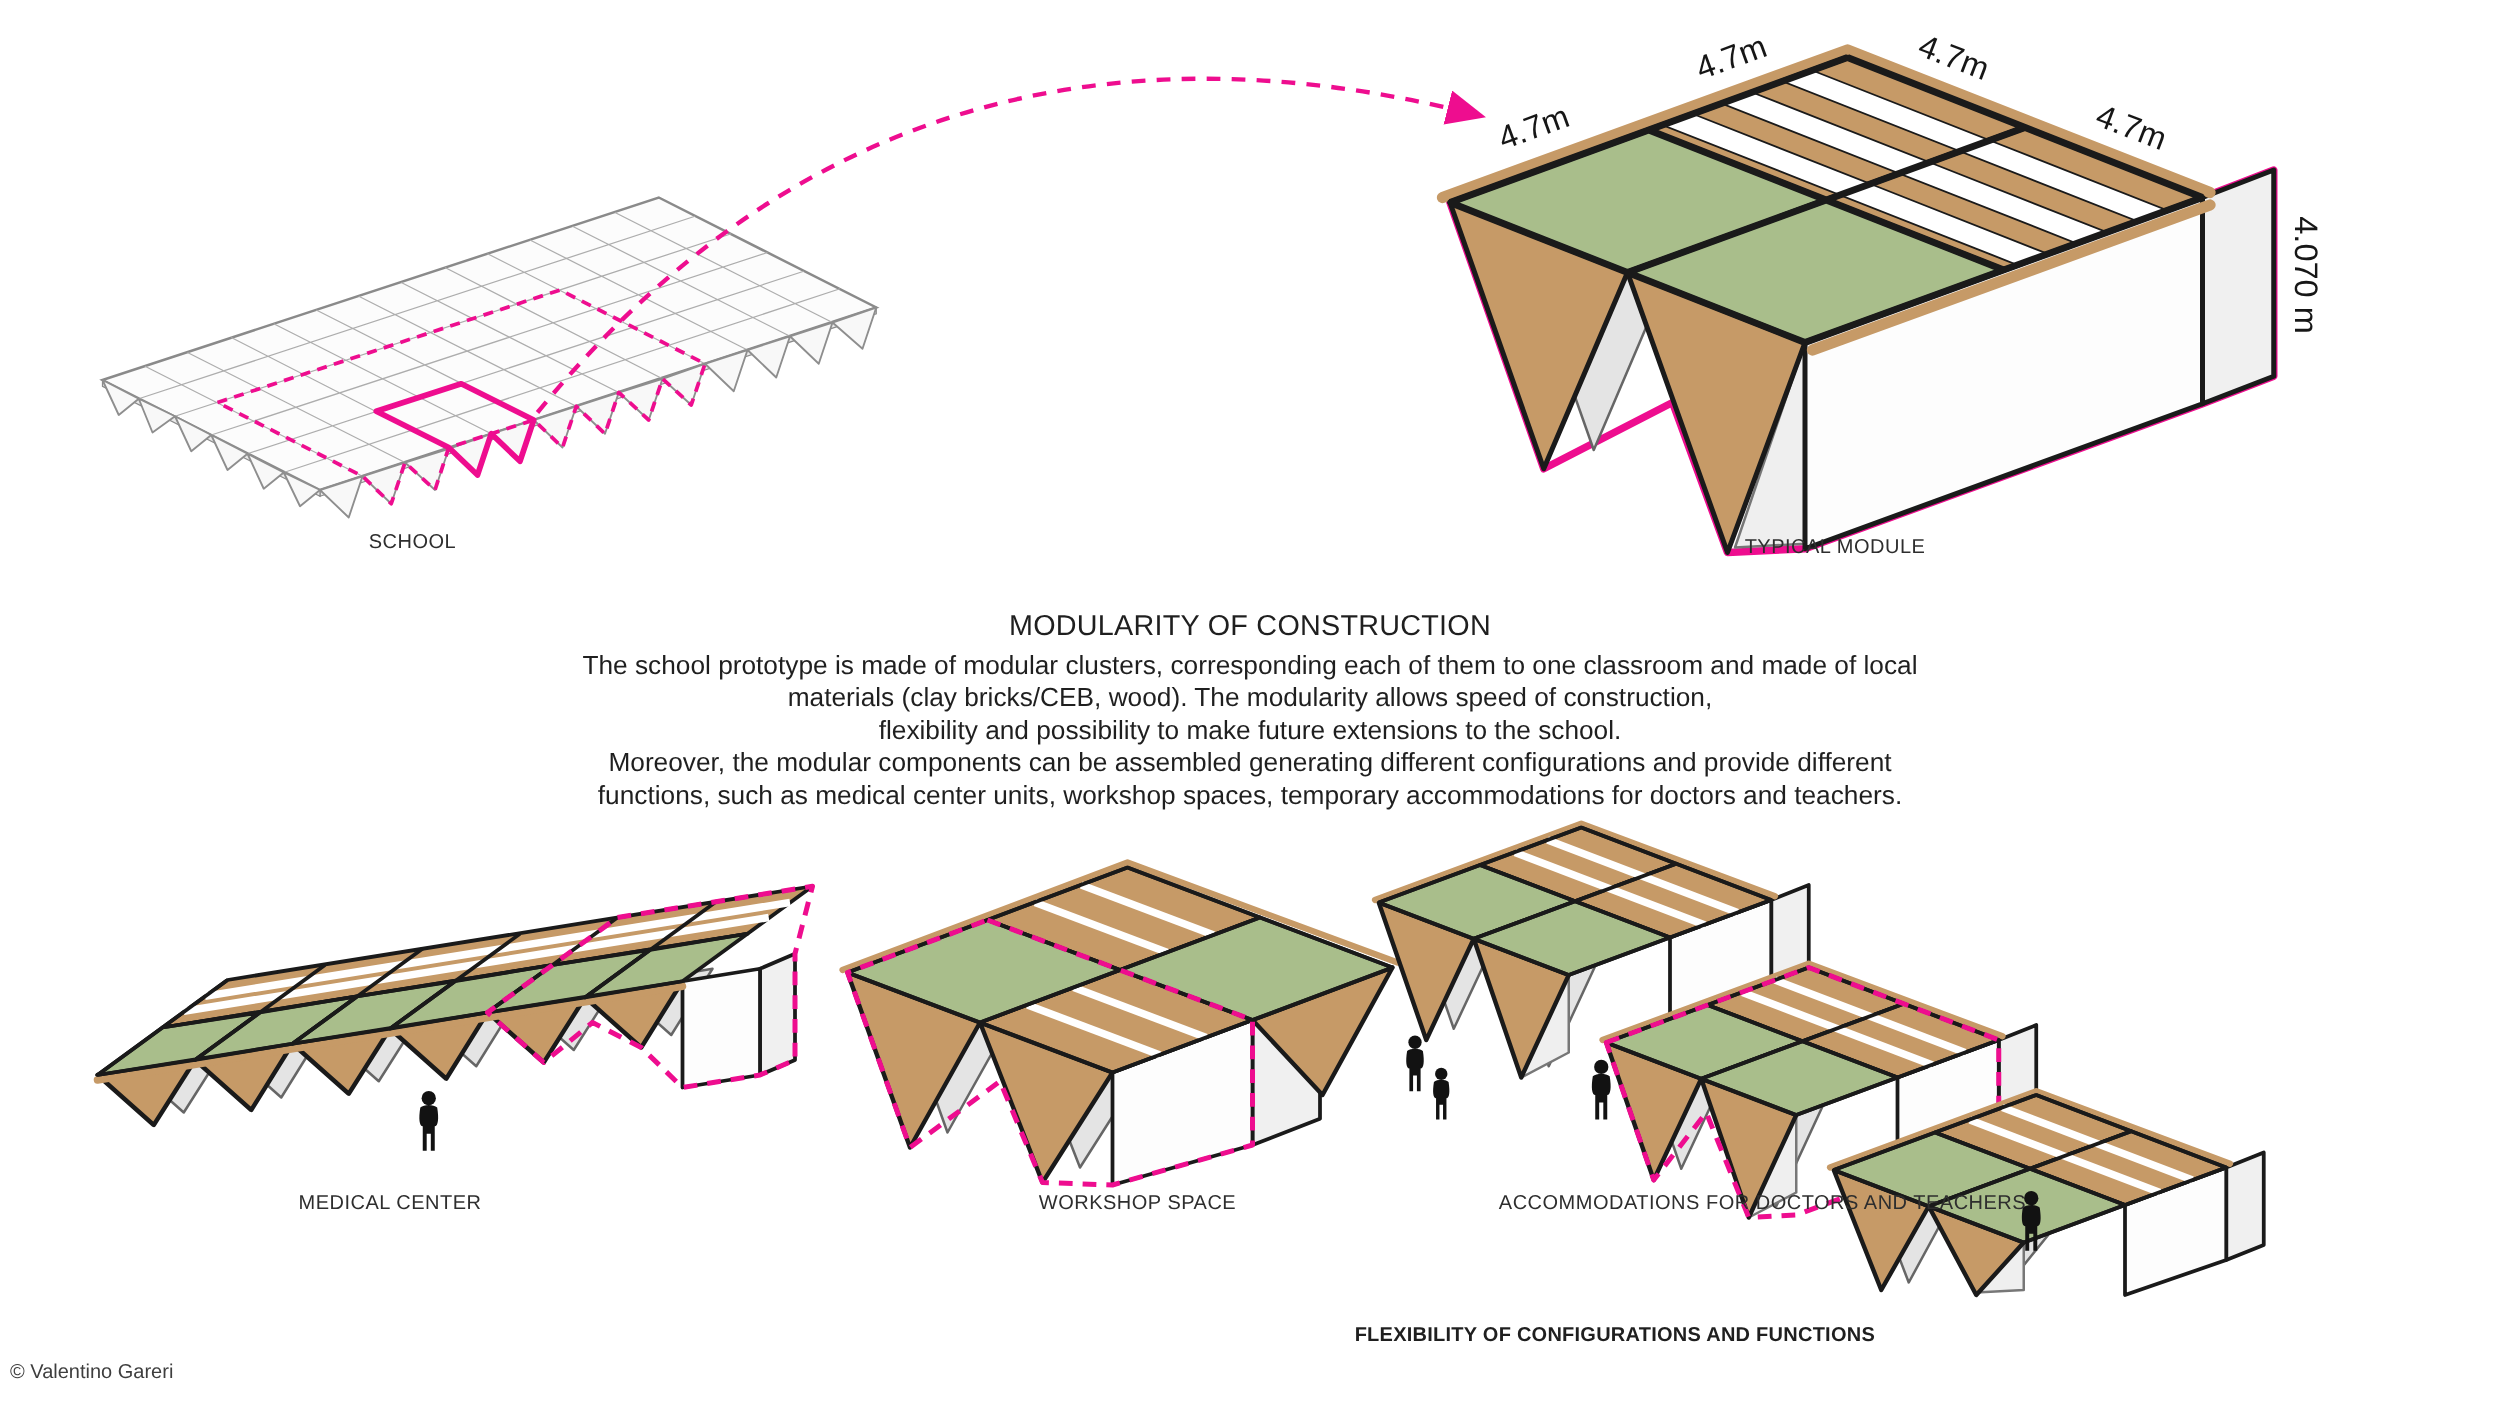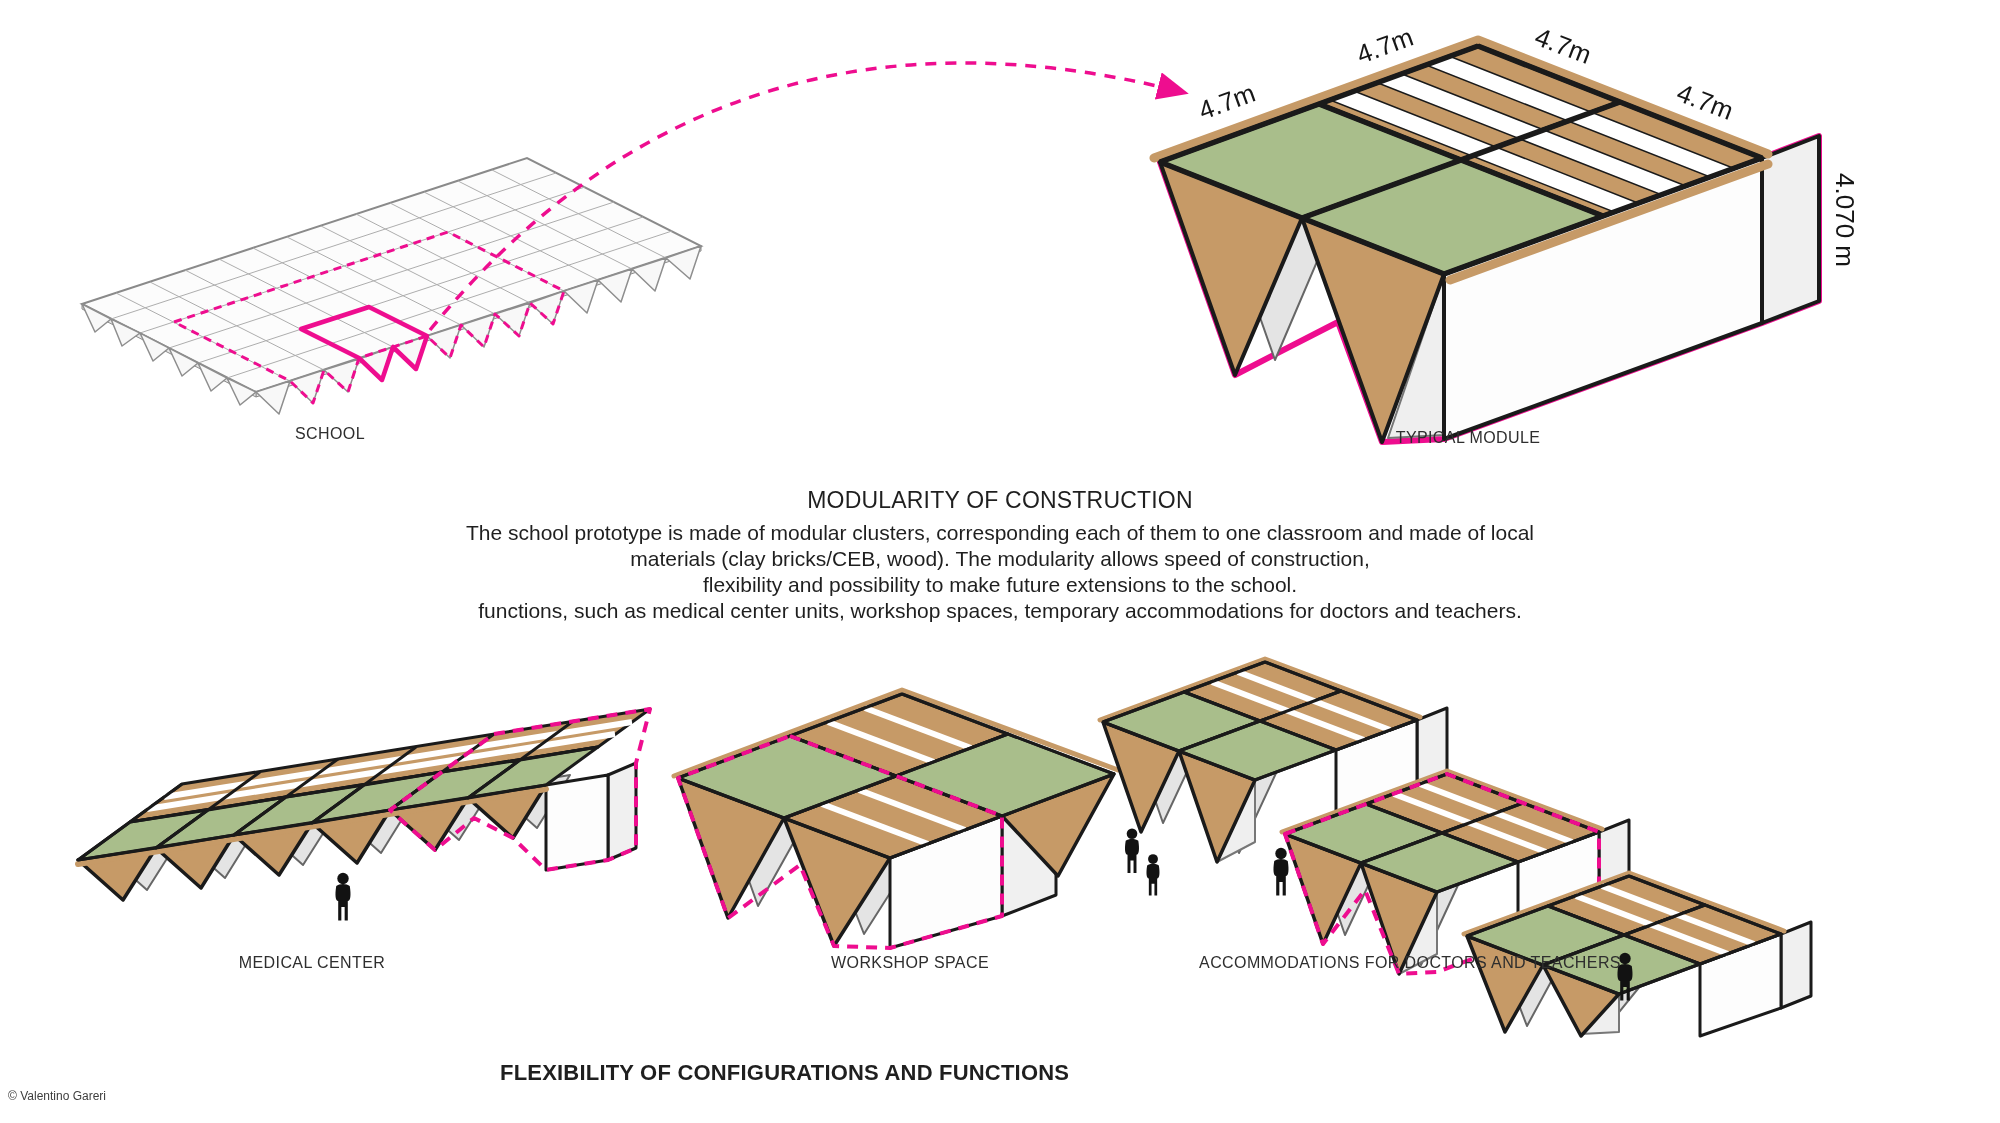--- a/index.html
+++ b/index.html
@@ -36,23 +36,23 @@
   .slatline{stroke:#FFFFFF;stroke-width:6}
   .slatquad{fill:#FFFFFF;stroke:var(--ink);stroke-width:1.5}
   .person{fill:#121212}
   .dimtext{font-family:"Liberation Sans",sans-serif;font-size:26px;fill:#161616}
 
   
   .diagram-label{position:absolute;text-align:center;font-size:16px;color:#2E2E2E;letter-spacing:.4px}
   .modularity{position:absolute;left:350px;top:487px;width:1300px;text-align:center}
   .m-title{font-size:23px;font-weight:normal;letter-spacing:.2px;margin-bottom:6px}
   .m-line{font-size:21px;line-height:26px}
-  .flex-title{position:absolute;left:500px;top:1060px;width:1000px;text-align:left;
-              font-size:22px;font-weight:bold;letter-spacing:.2px}
-  .credit{position:absolute;left:8px;top:1089px;font-size:12px;color:#3E3E3E}
+  .flex-title{position:absolute;left:500px;top:1060px;width:1000px;text-align:right;
+              font-size:16px;font-weight:bold;letter-spacing:.2px}
+  .credit{position:absolute;left:8px;top:1089px;font-size:16px;color:#3E3E3E}
 </style>
 </head>
 <body>
 
 <div class="page">
 
   <svg style="left:70px;top:82px" width="650" height="360" viewBox="0 0 650 360">
     <g>
       <polygon class="wirethick" points="186,310 631,164 631,169 186,315"></polygon>
       <polygon class="wirethick" points="12,222 186,310 186,315 12,227"></polygon>
@@ -227,20 +227,21 @@
   </svg>
 
   <div class="diagram-label" style="left:230px;top:425px;width:200px">SCHOOL</div>
   <div class="diagram-label" style="left:1318px;top:429px;width:300px">TYPICAL MODULE</div>
 
   <div class="modularity">
     <div class="m-title">MODULARITY OF CONSTRUCTION</div>
     <div class="m-line">The school prototype is made of modular clusters, corresponding each of them to one classroom and made of local</div>
     <div class="m-line">materials (clay bricks/CEB, wood). The modularity allows speed of construction,</div>
     <div class="m-line">flexibility and possibility to make future extensions to the school.</div>
+    <div class="m-line">Moreover, the modular components can be assembled generating different configurations and provide different</div>
     <div class="m-line">functions, such as medical center units, workshop spaces, temporary accommodations for doctors and teachers.</div>
   </div>
 
   <div class="diagram-label" style="left:162px;top:954px;width:300px">MEDICAL CENTER</div>
   <div class="diagram-label" style="left:760px;top:954px;width:300px">WORKSHOP SPACE</div>
   <div class="diagram-label" style="left:1160px;top:954px;width:500px">ACCOMMODATIONS FOR DOCTORS AND TEACHERS</div>
 
   <div class="flex-title">FLEXIBILITY OF CONFIGURATIONS AND FUNCTIONS</div>
   <div class="credit">© Valentino Gareri</div>
 

